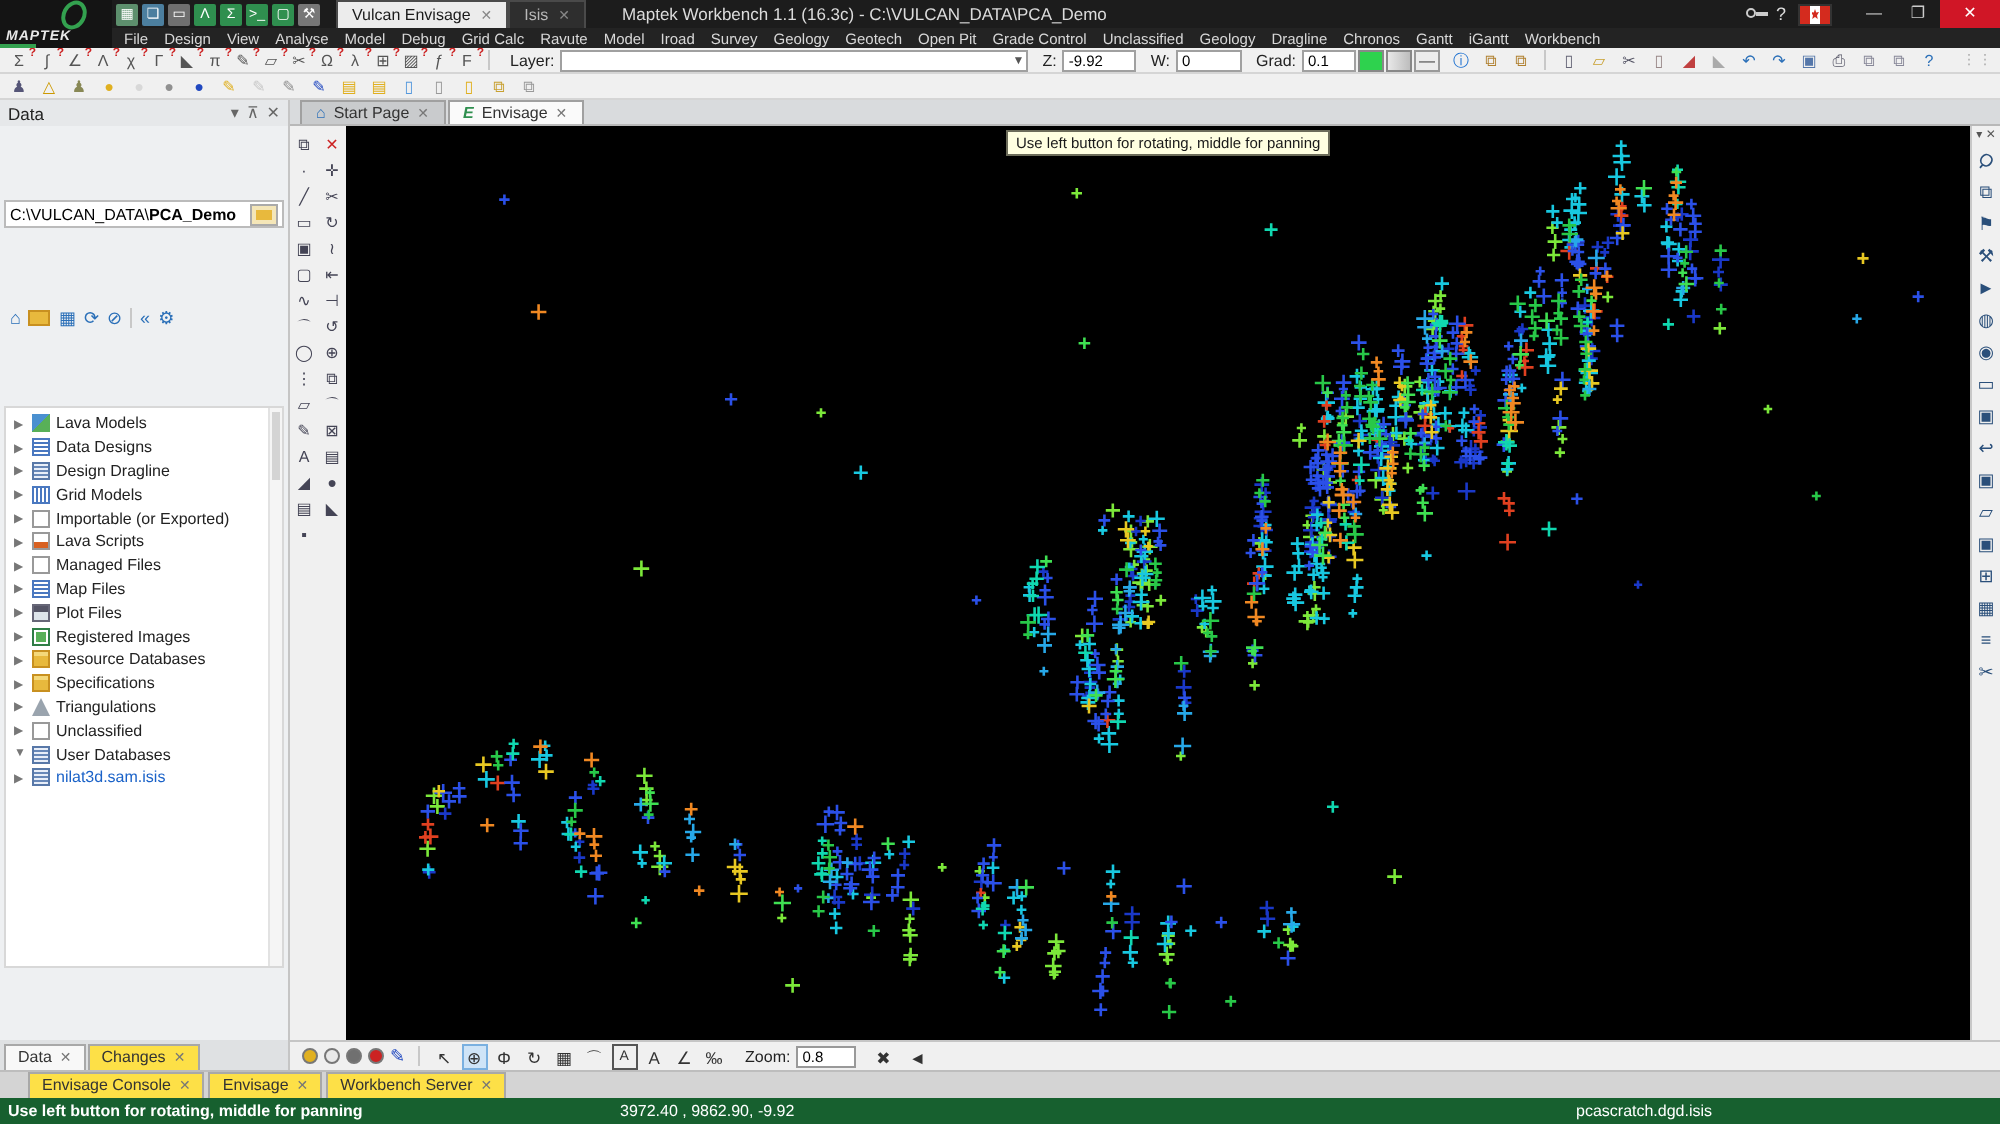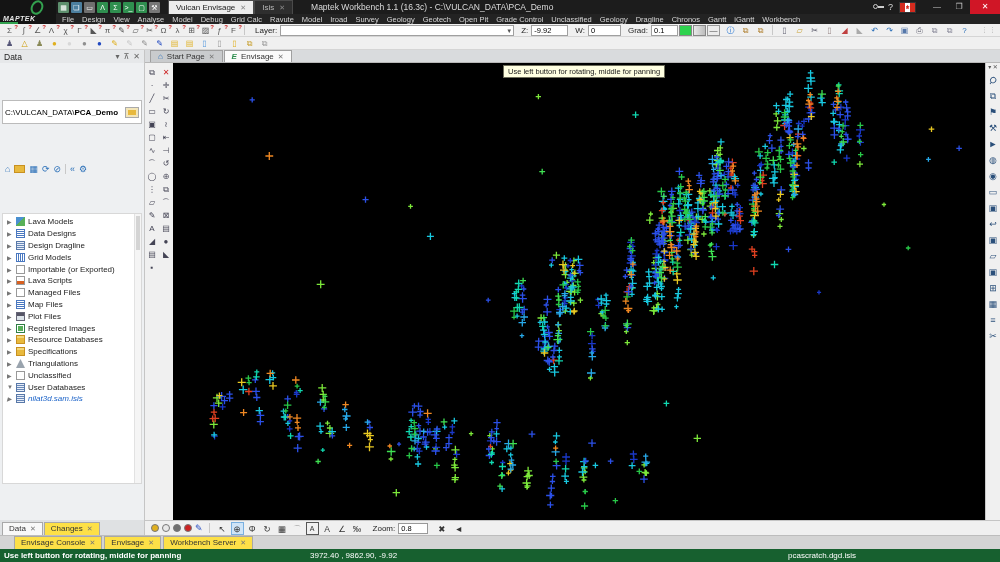--- a/index.html
+++ b/index.html
@@ -48,21 +48,21 @@
   .grip { margin-left:auto; color:#aaa; font-size:7px; letter-spacing:1px; }
 
   
   .main { display:flex; height:485px; }
 
   
   .sidebar { width:145px; background:#eef0f2; border-right:1px solid #c5c5c5; display:flex; flex-direction:column;gap:36px; }
   .sb-header { height:13px; display:flex; align-items:center; font-size:8.5px; color:#222; padding:0 4px; background:#e6e8ea; }
   .sb-header .t { flex:1; }
   .sb-hico { color:#666; font-size:8px; margin-left:4px; }
-  .sb-path { height:24px; margin:1px 2px; background:#fff; border:1px solid #bbb; display:flex; align-items:center; font-size:8px; padding:0 2px; }
+  .sb-path { height:14px; margin:1px 2px; background:#fff; border:1px solid #bbb; display:flex; align-items:center; font-size:8px; padding:0 2px; }
   .sb-path .bold { font-weight:bold; }
   .sb-path .fbtn { margin-left:auto; width:14px; height:11px; border:1px solid #aaa; background:#f4e6b8; position:relative; }
   .sb-path .fbtn i { position:absolute; inset:2px 2px 2px 2px; background:#e8b93d; }
   .sb-tools { height:16px; display:flex; align-items:center; gap:4px; padding:0 5px; font-size:9px; color:#2a6fb8; }
   .sb-tools .folder { width:11px; height:8px; background:#e8b93d; border:1px solid #c89020; position:relative; }
   .sb-tools .sep { width:1px; height:10px; background:#c8c8c8; }
   .sb-tree { flex:1; background:#fff; margin:0 2px; border:1px solid #d8d8d8; font-size:8px; color:#222; position:relative; padding-top:2px; overflow:hidden; }
   .tree-row { height:11.8px; display:flex; align-items:center; gap:3px; padding-left:4px; white-space:nowrap; }
   .tr-arrow { width:6px; font-size:6px; color:#777; }
   .tree-child { color:#1a62c8; }
@@ -372,21 +372,21 @@
         <div class="tree-row">
           <span class="tr-arrow">▶</span>
           <span class="ic ic-page"></span>
           <span>Unclassified</span>
         </div>
         <div class="tree-row">
           <span class="tr-arrow">▼</span>
           <span class="ic ic-db"></span>
           <span>User Databases</span>
         </div>
-        <div class="tree-row tree-child" style=" font-style: italic;">
+        <div class="tree-row tree-child" style="">
           <span class="tr-arrow">▶</span>
           <span class="ic ic-db"></span>
           <span>nilat3d.sam.isis</span>
         </div>
       </div>
     <div class="sb-tabs" id="sb-tabs">
         <span class="sb-tab active">
           <span>Data</span>
           <span class="x">✕</span>
         </span>

